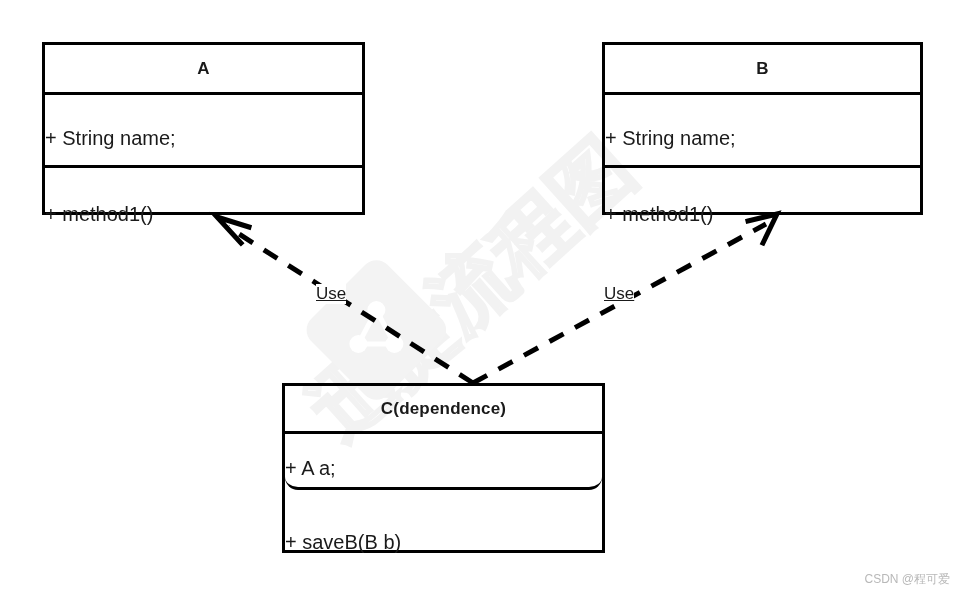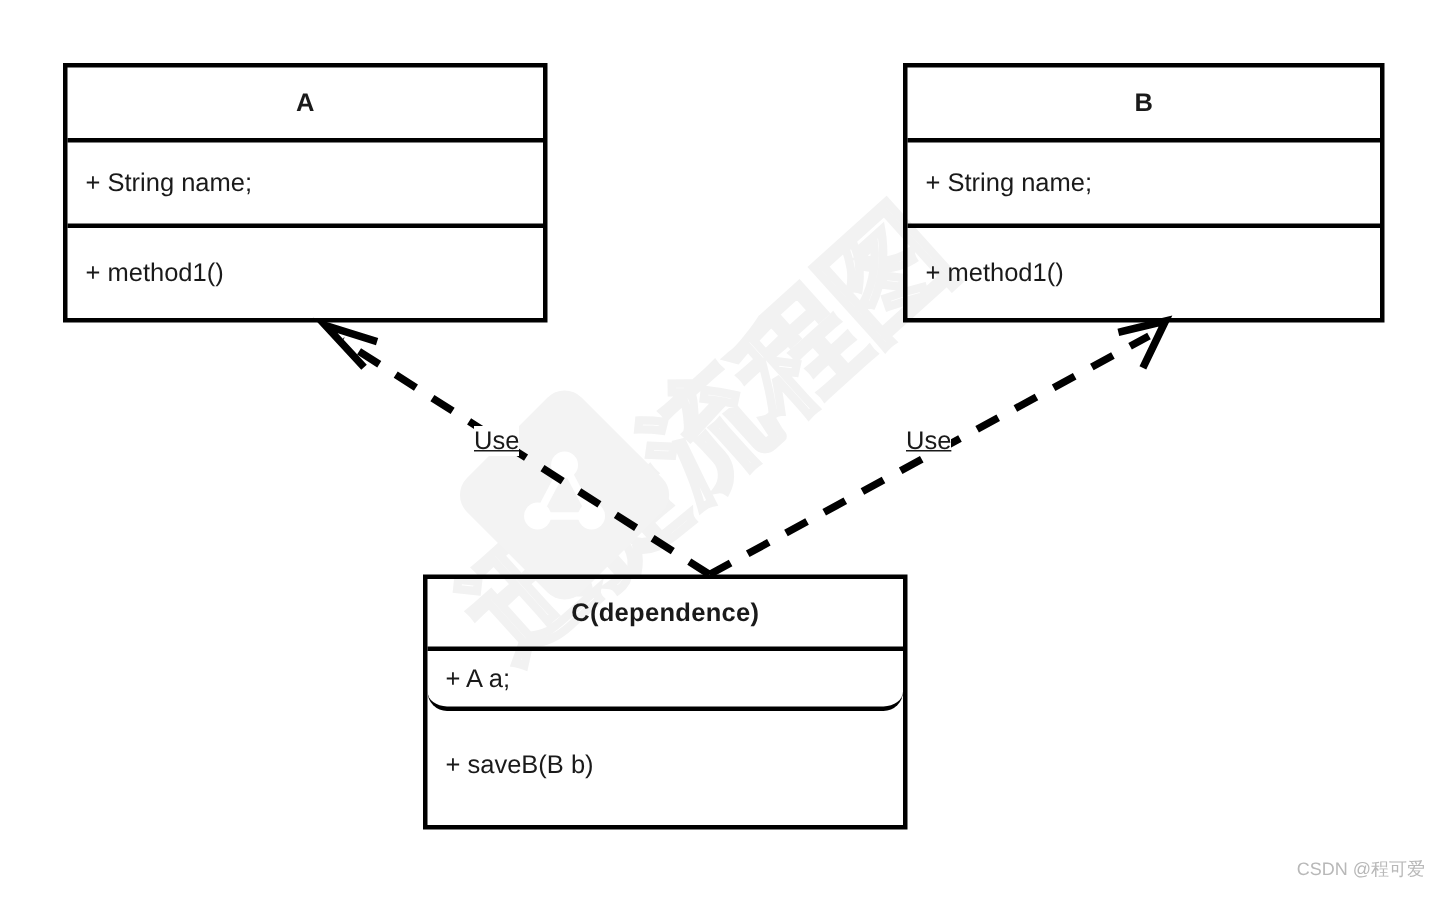--- a/index.html
+++ b/index.html
@@ -44,22 +44,22 @@
     color: #1a1a1a;
   }
   .uml-title {
     justify-content: center;
     font-weight: bold;
     font-size: 17px;
     letter-spacing: 0.2px;
   }
   .uml-member {
     justify-content: flex-start;
-    padding-left: 12px;
-    font-size: 17px;
+    font-size: 20px;
+    margin-top: 16px;
   }
   .uml-sep {
     border-bottom: 3px solid #000000;
   }
 
   
   #class-a  { left: 42px;  top: 42px;  width: 323px; height: 173px; }
   #class-a  .r1 { height: 50px; }
   #class-a  .r2 { height: 57px; }
   #class-a  .r3 { height: 60px; }

